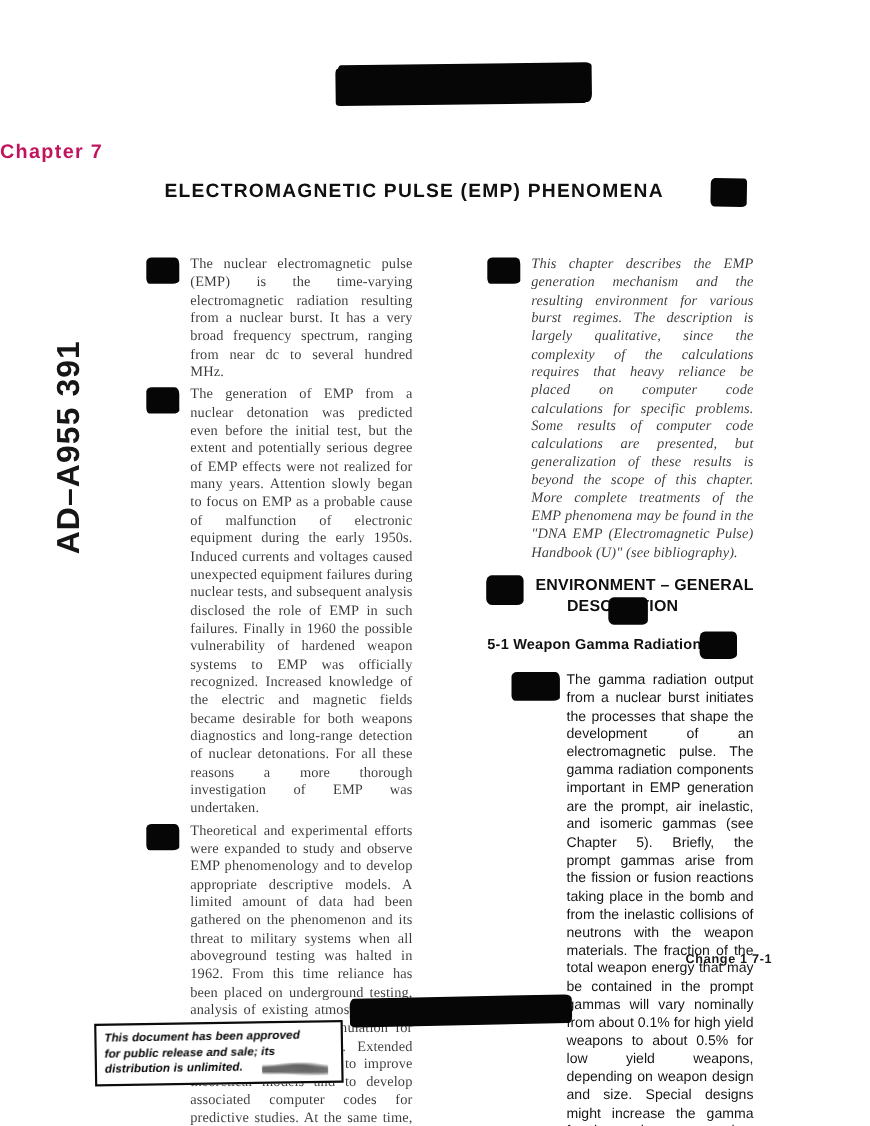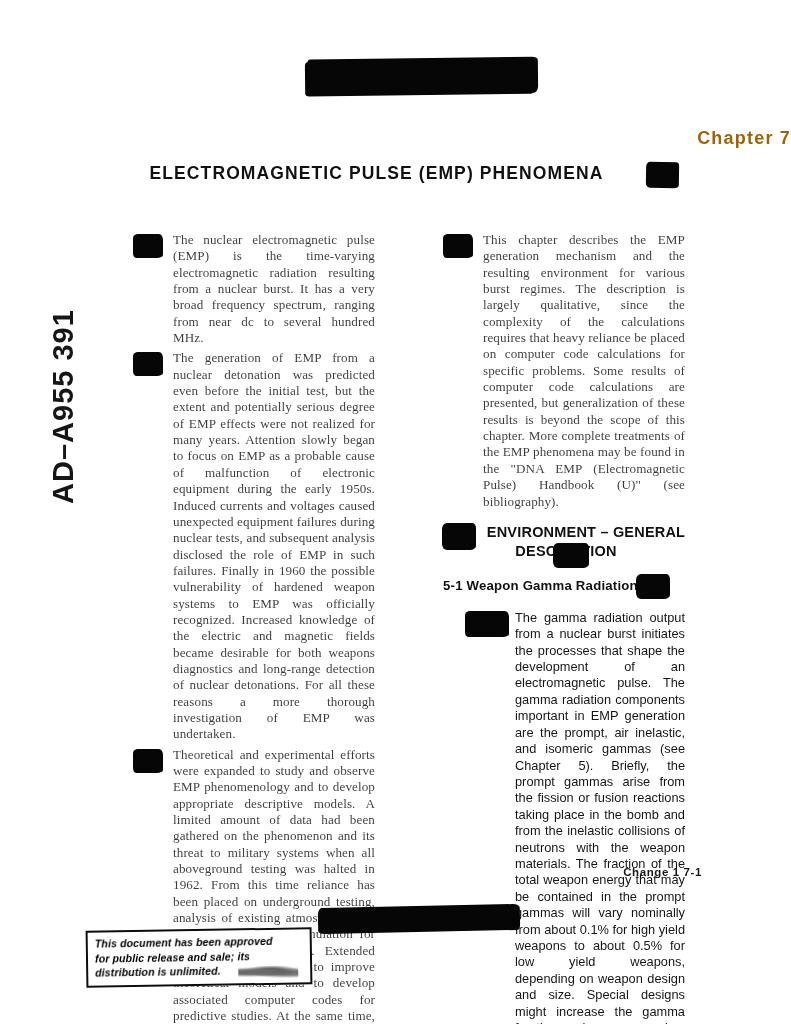--- a/index.html
+++ b/index.html
@@ -64,26 +64,26 @@
     letter-spacing: 1px;
     color: #1a1a1a;
     z-index: 4;
   }
 
   
   .chapter-label {
     position: absolute;
     left: 0; right: 0;
     top: 128px;
-    text-align: right;
+    text-align: left;
     font-family: "Liberation Sans", "DejaVu Sans", sans-serif;
     font-weight: bold;
     font-size: 18px;
     letter-spacing: 1.2px;
-    color: #a16207;
+    color: #be185d;
   }
   .chapter-title {
     position: absolute;
     left: 0; right: 2px;
     top: 163px;
     text-align: center;
     font-family: "Liberation Sans", "DejaVu Sans", sans-serif;
     font-weight: bold;
     font-size: 17.5px;
     letter-spacing: 1.1px;
@@ -222,21 +222,21 @@
       <div class="redact indent" style="left:0; top:2px;"></div>
       <p class="indent-pad">Theoretical and experimental efforts were expanded to study and observe EMP phenomenology and to develop appropriate descriptive models. A limited amount of data had been gathered on the phenomenon and its threat to military systems when all aboveground testing was halted in 1962. From this time reliance has been placed on underground testing, analysis of existing atmospheric test data, and nonnuclear simulation for experimental knowledge. Extended efforts have been made to improve theoretical models and to develop associated computer codes for predictive studies. At the same time, efforts to develop simulators capable of produc-</p>
     </div>
 
   </div>
 
   <div class="col col-right">
 
     <div class="serif-body">
 
-      <div style="position:relative;">
+      <div style="position:relative;font-style:italic;">
         <div class="redact indent" style="left:0; top:2px;"></div>
         <p class="indent-pad">This chapter describes the EMP generation mechanism and the resulting environment for various burst regimes. The description is largely qualitative, since the complexity of the calculations requires that heavy reliance be placed on computer code calculations for specific problems. Some results of computer code calculations are presented, but generalization of these results is beyond the scope of this chapter. More complete treatments of the EMP phenomena may be found in the "DNA EMP (Electromagnetic Pulse) Handbook (U)" (see bibliography).</p>
       </div>
     </div>
 
     <div style="position:relative; margin-top:13px; height:46px;text-align:center;">
       <div class="redact head-blob" style="left:-1px; top:0px; width:34px; height:27px;"></div>
       <div class="redact head-blob" style="left:110px; top:20px; width:36px; height:25px;"></div>
       <div class="sec-head" style="position:absolute; left:0; top:0; width:246px;">
         <span style="padding-left:40px;">ENVIRONMENT – GENERAL DESCRIPTION</span>

